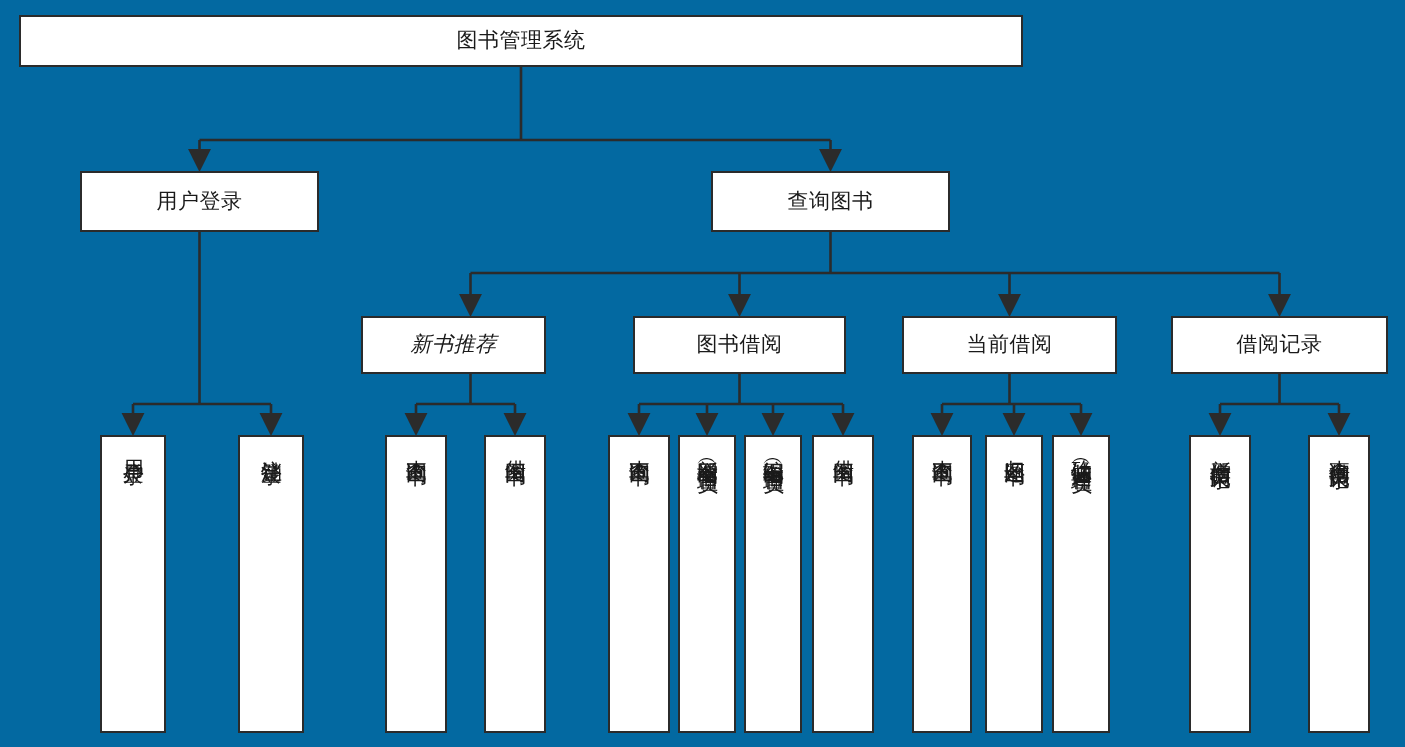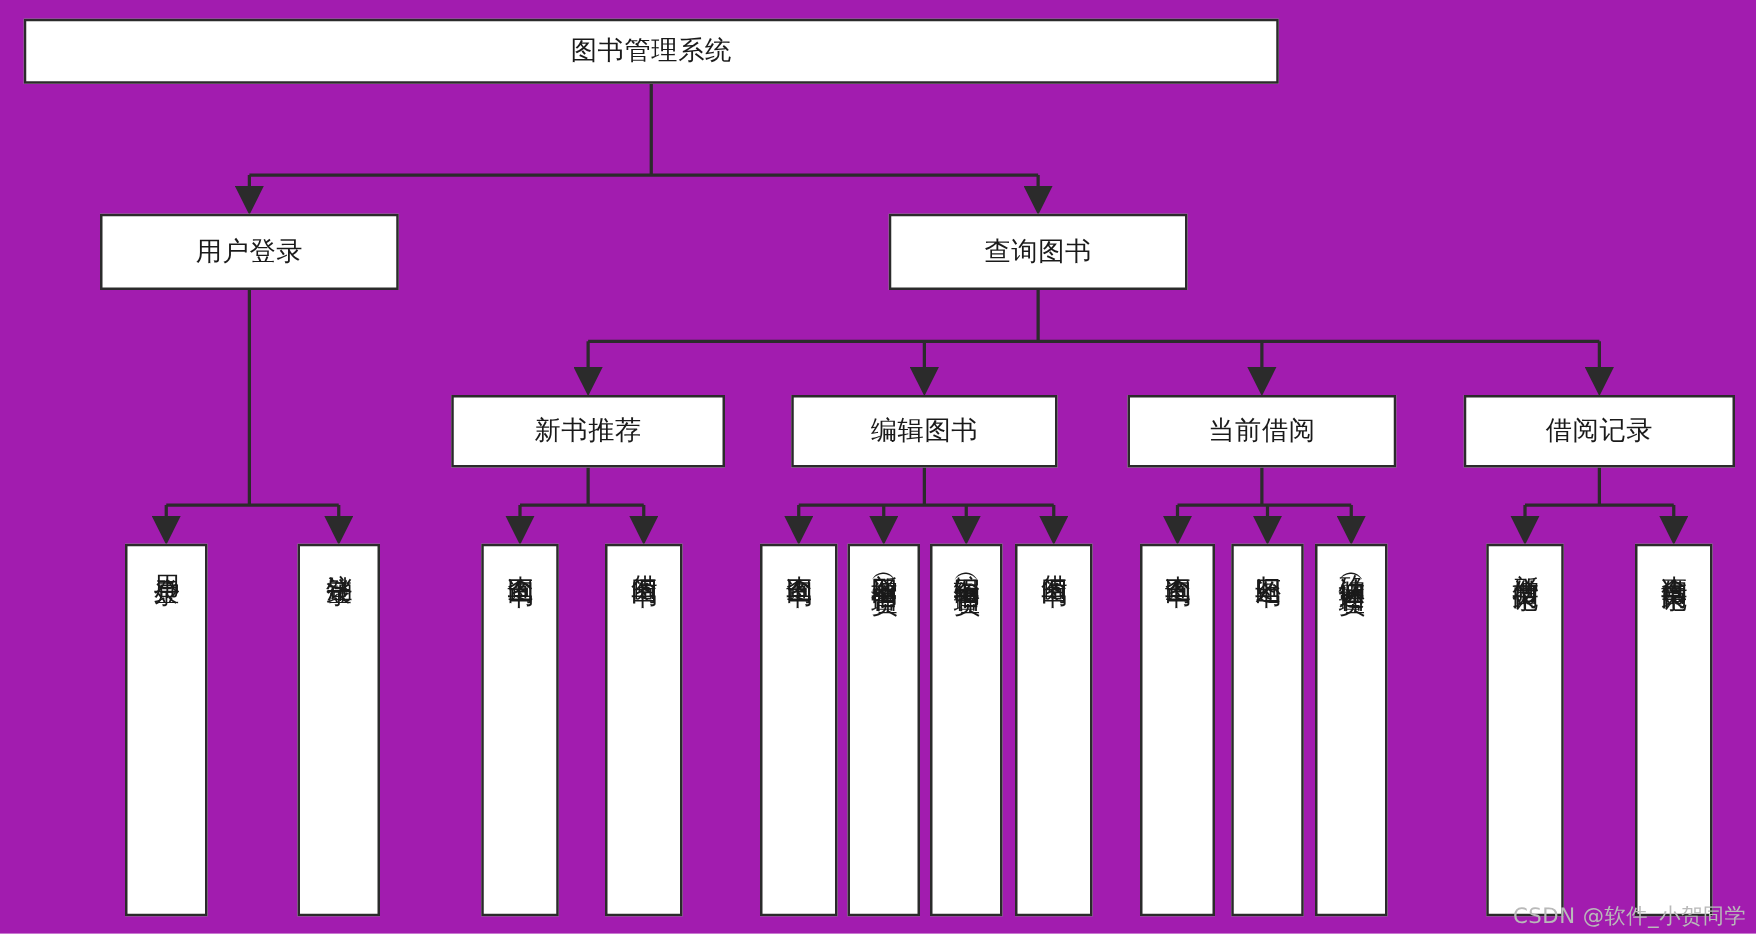--- a/index.html
+++ b/index.html
@@ -9,21 +9,21 @@
     padding: 0;
     background: #ffffff;
   }
   body {
     font-family: "DejaVu Sans", "Liberation Sans", sans-serif;
   }
   #canvas {
     position: relative;
     width: 1405px;
     height: 747px;
-    background: #a21caf;
+    background: #0369a1;
     overflow: hidden;
   }
   #edges {
     position: absolute;
     left: 0;
     top: 0;
     width: 1405px;
     height: 747px;
     pointer-events: none;
   }
@@ -125,25 +125,25 @@
   <div id="nodes-layer">
       <div class="node horiz" style="left: 19px; top: 15px; width: 1004px; height: 52px; border-color: rgb(43, 43, 43); background: rgb(255, 255, 255);">
         <span class="node-label" style="color: rgb(26, 26, 26);">图书管理系统</span>
       </div>
       <div class="node horiz" style="left: 80px; top: 171px; width: 239px; height: 61px; border-color: rgb(43, 43, 43); background: rgb(255, 255, 255);">
         <span class="node-label" style="color: rgb(26, 26, 26);">用户登录</span>
       </div>
       <div class="node horiz" style="left: 711px; top: 171px; width: 239px; height: 61px; border-color: rgb(43, 43, 43); background: rgb(255, 255, 255);">
         <span class="node-label" style="color: rgb(26, 26, 26);">查询图书</span>
       </div>
-      <div class="node horiz" style="left: 361px; top: 316px; width: 219px; height: 58px; border-color: rgb(43, 43, 43); background: rgb(255, 255, 255);">
+      <div class="node horiz" style="left: 361px; top: 316px; width: 185px; height: 58px; border-color: rgb(43, 43, 43); background: rgb(255, 255, 255); font-style: italic;">
         <span class="node-label" style="color: rgb(26, 26, 26);">新书推荐</span>
       </div>
       <div class="node horiz" style="left: 633px; top: 316px; width: 213px; height: 58px; border-color: rgb(43, 43, 43); background: rgb(255, 255, 255);">
-        <span class="node-label" style="color: rgb(26, 26, 26);">编辑图书</span>
+        <span class="node-label" style="color: rgb(26, 26, 26);">图书借阅</span>
       </div>
       <div class="node horiz" style="left: 902px; top: 316px; width: 215px; height: 58px; border-color: rgb(43, 43, 43); background: rgb(255, 255, 255);">
         <span class="node-label" style="color: rgb(26, 26, 26);">当前借阅</span>
       </div>
       <div class="node horiz" style="left: 1171px; top: 316px; width: 217px; height: 58px; border-color: rgb(43, 43, 43); background: rgb(255, 255, 255); text-align: center;">
         <span class="node-label" style="color: rgb(26, 26, 26);">借阅记录</span>
       </div>
       <div class="node vert" style="left: 100px; top: 435px; width: 66px; height: 298px; border-color: rgb(43, 43, 43); background: rgb(255, 255, 255);">
         <span class="node-label" style="color: rgb(26, 26, 26);">用户登录</span>
       </div>
@@ -178,14 +178,13 @@
         <span class="node-label" style="color: rgb(26, 26, 26);">确认归还（管理员）</span>
       </div>
       <div class="node vert" style="left: 1189px; top: 435px; width: 62px; height: 298px; border-color: rgb(43, 43, 43); background: rgb(255, 255, 255);">
         <span class="node-label" style="color: rgb(26, 26, 26);">新增借阅记录</span>
       </div>
       <div class="node vert" style="left: 1308px; top: 435px; width: 62px; height: 298px; border-color: rgb(43, 43, 43); background: rgb(255, 255, 255);">
         <span class="node-label" style="color: rgb(26, 26, 26);">查询借阅记录</span>
       </div>
     </div>
 
-  <div class="watermark">CSDN @软件_小贺同学</div>
 </div>
 
 </body></html>

